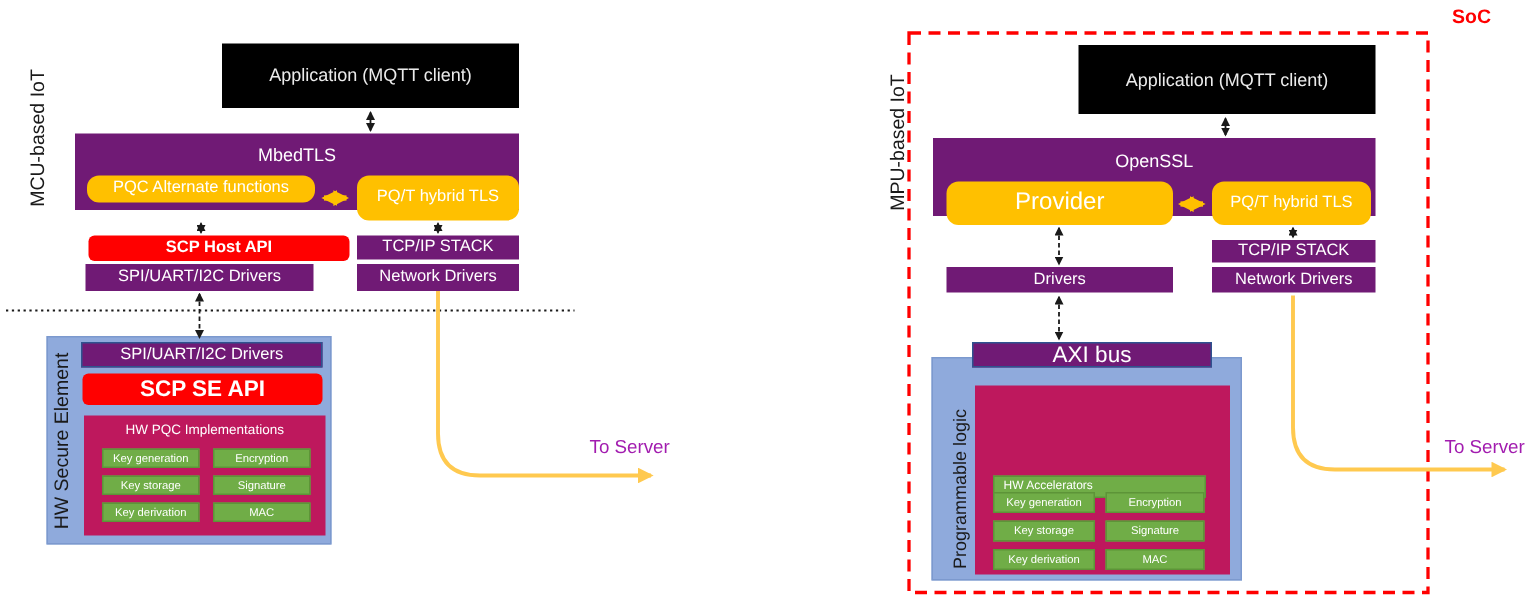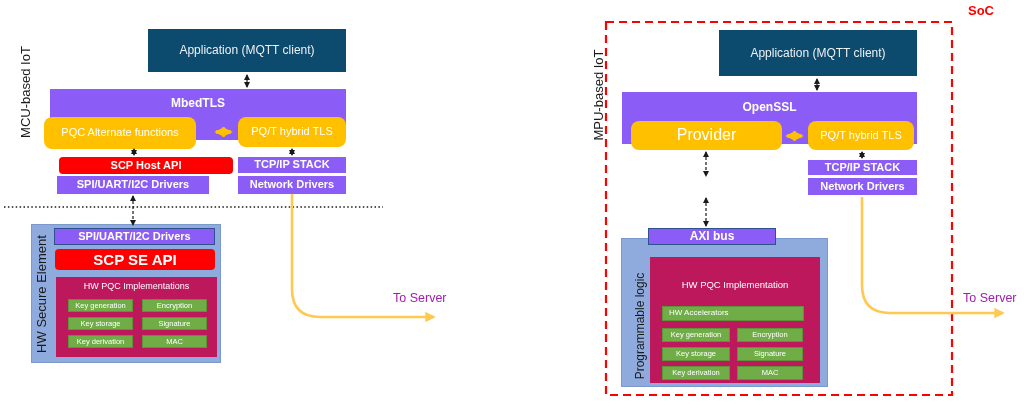--- a/index.html
+++ b/index.html
@@ -1,22 +1,22 @@
 <!DOCTYPE html>
 <html><head>
 <meta charset="utf-8">
 <style>
   html,body{margin:0;padding:0;background:#ffffff;}
   #stage{position:relative;width:1024px;height:405px;background:#ffffff;overflow:hidden;
          font-family:"Liberation Sans",sans-serif;}
   .box{position:absolute;box-sizing:border-box;display:flex;align-items:center;
        justify-content:center;text-align:center;line-height:1.05;}
-  .blue{background:#8b5cf6;color:#ffffff;font-weight:bold;}
+  .blue{background:#701a75;color:#ffffff;}
   .bordered{border:1px solid #2F528F;}
-  .green{background:#0c4a6e;color:rgba(255,255,255,0.92);}
+  .green{background:#000000;color:rgba(255,255,255,0.92);}
   .gold{background:#FFC000;color:#ffffff;border-radius:8px;}
   .red{background:#FF0000;color:#ffffff;border-radius:4px;font-weight:bold;}
   .lightblue{background:#8FAADC;border:1px solid #7C99CE;}
   .orangebox{background:#be185d;color:#ffffff;}
   .cell{position:absolute;box-sizing:border-box;background:#70AD47;border:1px solid #5d9438;
         color:#ffffff;display:flex;align-items:center;justify-content:center;text-align:center;}
   .rot{position:absolute;white-space:nowrap;transform:translate(-50%,-50%) rotate(-90deg);
        color:#1a1a1a;}
   .stacklabel{position:absolute;left:0;right:0;text-align:center;color:#ffffff;}
   .impltitle{position:absolute;left:0;right:0;text-align:center;color:#ffffff;}
@@ -30,21 +30,21 @@
 <div id="stage">
 
   <div class="rot" style="left:25px;top:92px;font-size:13px;">MCU-based IoT</div>
 
   <div class="box green" style="left:148px;top:29px;width:198px;height:43px;font-size:12px;">Application (MQTT client)</div>
 
   <div class="box blue" style="left:50px;top:89px;width:296px;height:51px;">
     <span class="stacklabel" style="top:8px;font-size:12px;">MbedTLS</span>
   </div>
 
-  <div class="box gold" style="left:44px;top:117px;width:152px;height:32px;font-size:11px;">PQC Alternate functions</div>
+  <div class="box gold" style="left:58px;top:117px;width:152px;height:18px;font-size:11px;">PQC Alternate functions</div>
 
   <div class="box gold" style="left:238px;top:117px;width:108px;height:30px;font-size:11px;">PQ/T hybrid TLS</div>
 
   <div class="box red" style="left:59px;top:157px;width:174px;height:17px;font-size:11px;">SCP Host API</div>
 
   <div class="box blue" style="left:57px;top:176px;width:152px;height:18px;font-size:11px;">SPI/UART/I2C Drivers</div>
 
   <div class="box blue" style="left:238px;top:157px;width:108px;height:16px;font-size:11px;">TCP/IP STACK</div>
 
   <div class="box blue" style="left:238px;top:176px;width:108px;height:18px;font-size:11px;">Network Drivers</div>
@@ -80,30 +80,30 @@
   </div>
 
   <div class="box gold" style="left:631px;top:121px;width:151px;height:29px;font-size:16px;">Provider</div>
 
   <div class="box gold" style="left:808px;top:121px;width:106px;height:29px;font-size:11px;">PQ/T hybrid TLS</div>
 
   <div class="box blue" style="left:808px;top:160px;width:109px;height:15px;font-size:11px;">TCP/IP STACK</div>
 
   <div class="box blue" style="left:808px;top:178px;width:109px;height:17px;font-size:11px;">Network Drivers</div>
 
+  <div class="box blue" style="left:631px;top:178px;width:151px;height:17px;font-size:11px;">Drivers</div>
 
   <div class="box lightblue" style="left:621px;top:238px;width:207px;height:149px;"></div>
 
-  <div class="box blue bordered" style="left:648px;top:228px;width:128px;height:17px;font-size:12px;">AXI bus</div>
+  <div class="box blue bordered" style="left:648px;top:228px;width:160px;height:17px;font-size:15px;">AXI bus</div>
 
   <div class="rot" style="left:640px;top:326px;font-size:12px;">Programmable logic</div>
 
   <div class="box orangebox" style="left:650px;top:257px;width:170px;height:126px;">
-    <span class="impltitle" style="top:23px;font-size:9.5px;">HW PQC Implementation</span>
-    <div class="cell" style="left:12px;top:49px;width:142px;height:15px;font-size:8px;justify-content:flex-start;padding-left:6px;">HW Accelerators</div>
+    <div class="cell" style="left:12px;top:60px;width:142px;height:15px;font-size:8px;justify-content:flex-start;padding-left:6px;">HW Accelerators</div>
     <div class="cell" style="left:12px;top:71px;width:68px;height:14px;font-size:7.5px;">Key generation</div>
     <div class="cell" style="left:87px;top:71px;width:66px;height:14px;font-size:7.5px;">Encryption</div>
     <div class="cell" style="left:12px;top:90px;width:68px;height:14px;font-size:7.5px;">Key storage</div>
     <div class="cell" style="left:87px;top:90px;width:66px;height:14px;font-size:7.5px;">Signature</div>
     <div class="cell" style="left:12px;top:109px;width:68px;height:14px;font-size:7.5px;">Key derivation</div>
     <div class="cell" style="left:87px;top:109px;width:66px;height:14px;font-size:7.5px;">MAC</div>
   </div>
 
   <div class="toserver" style="left:963px;top:291px;">To Server</div>
 

